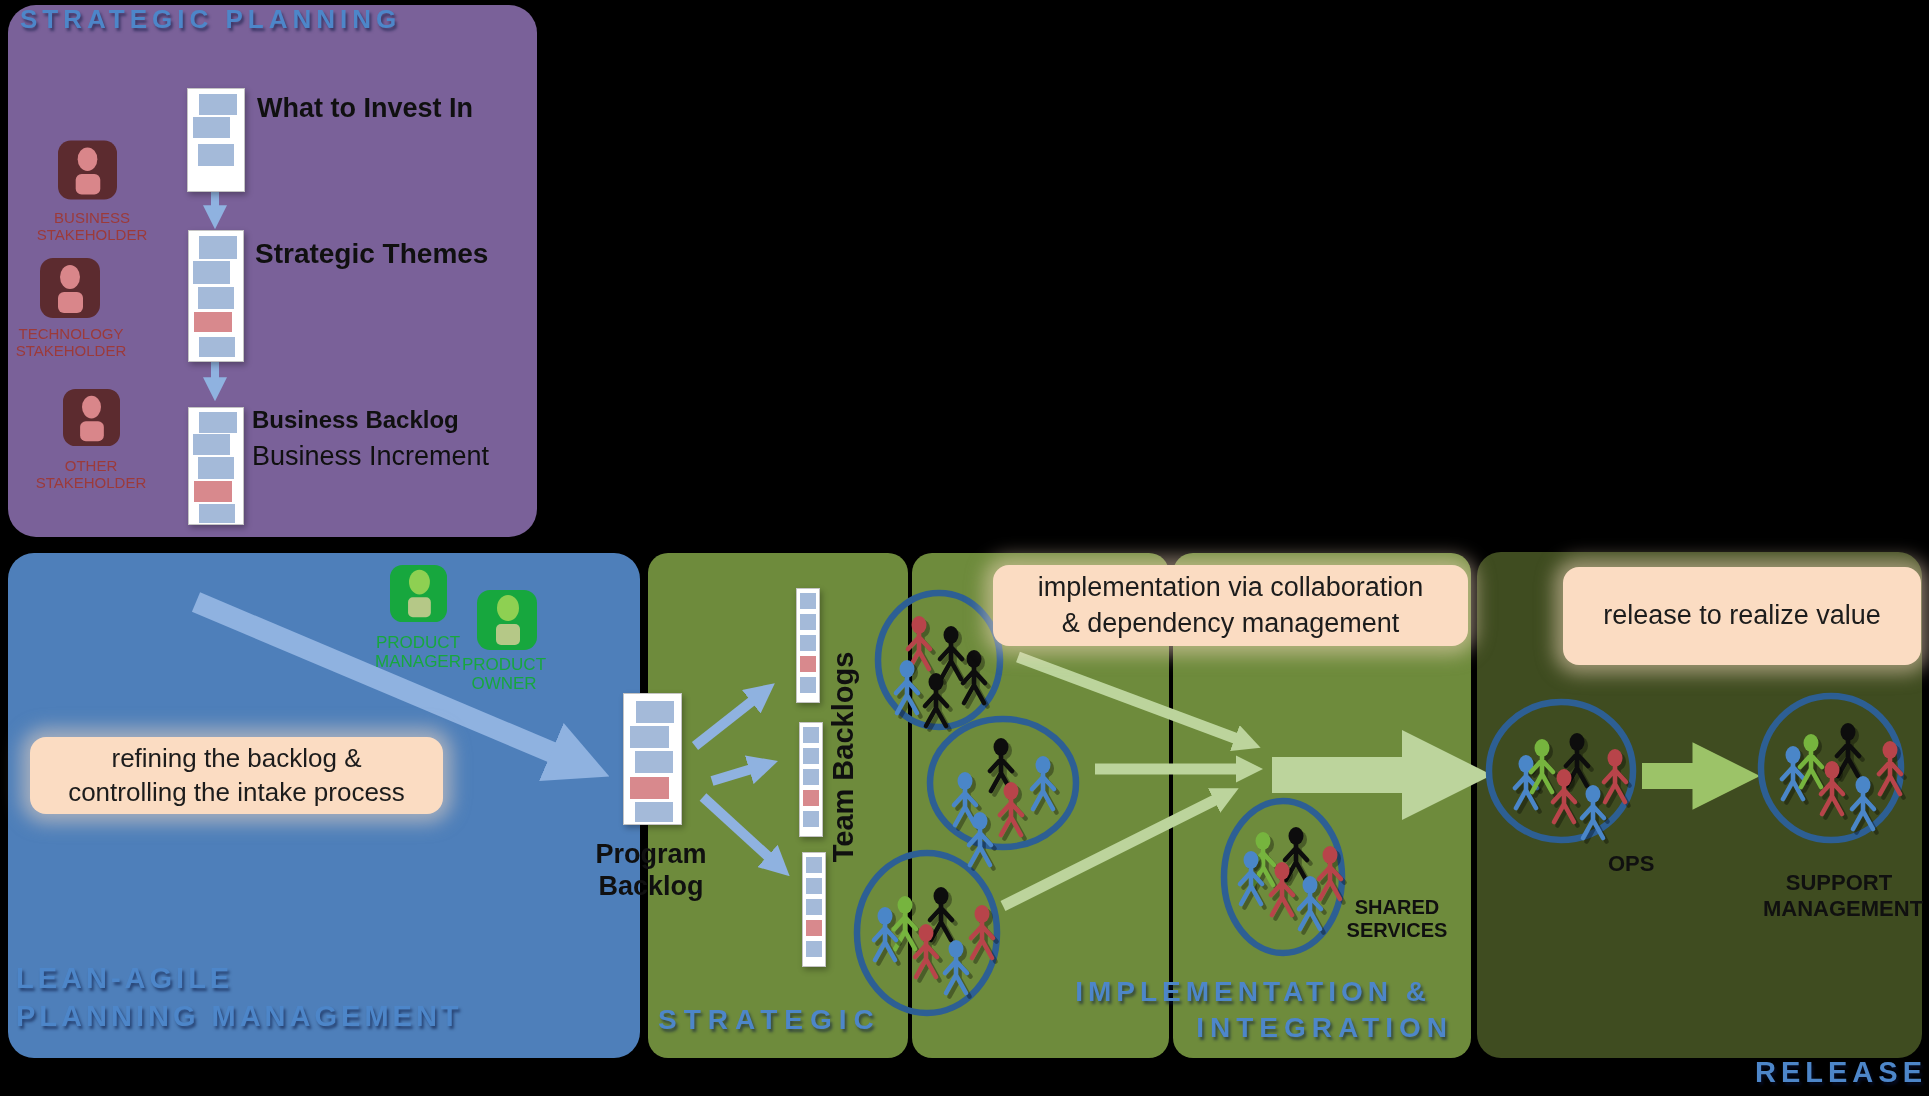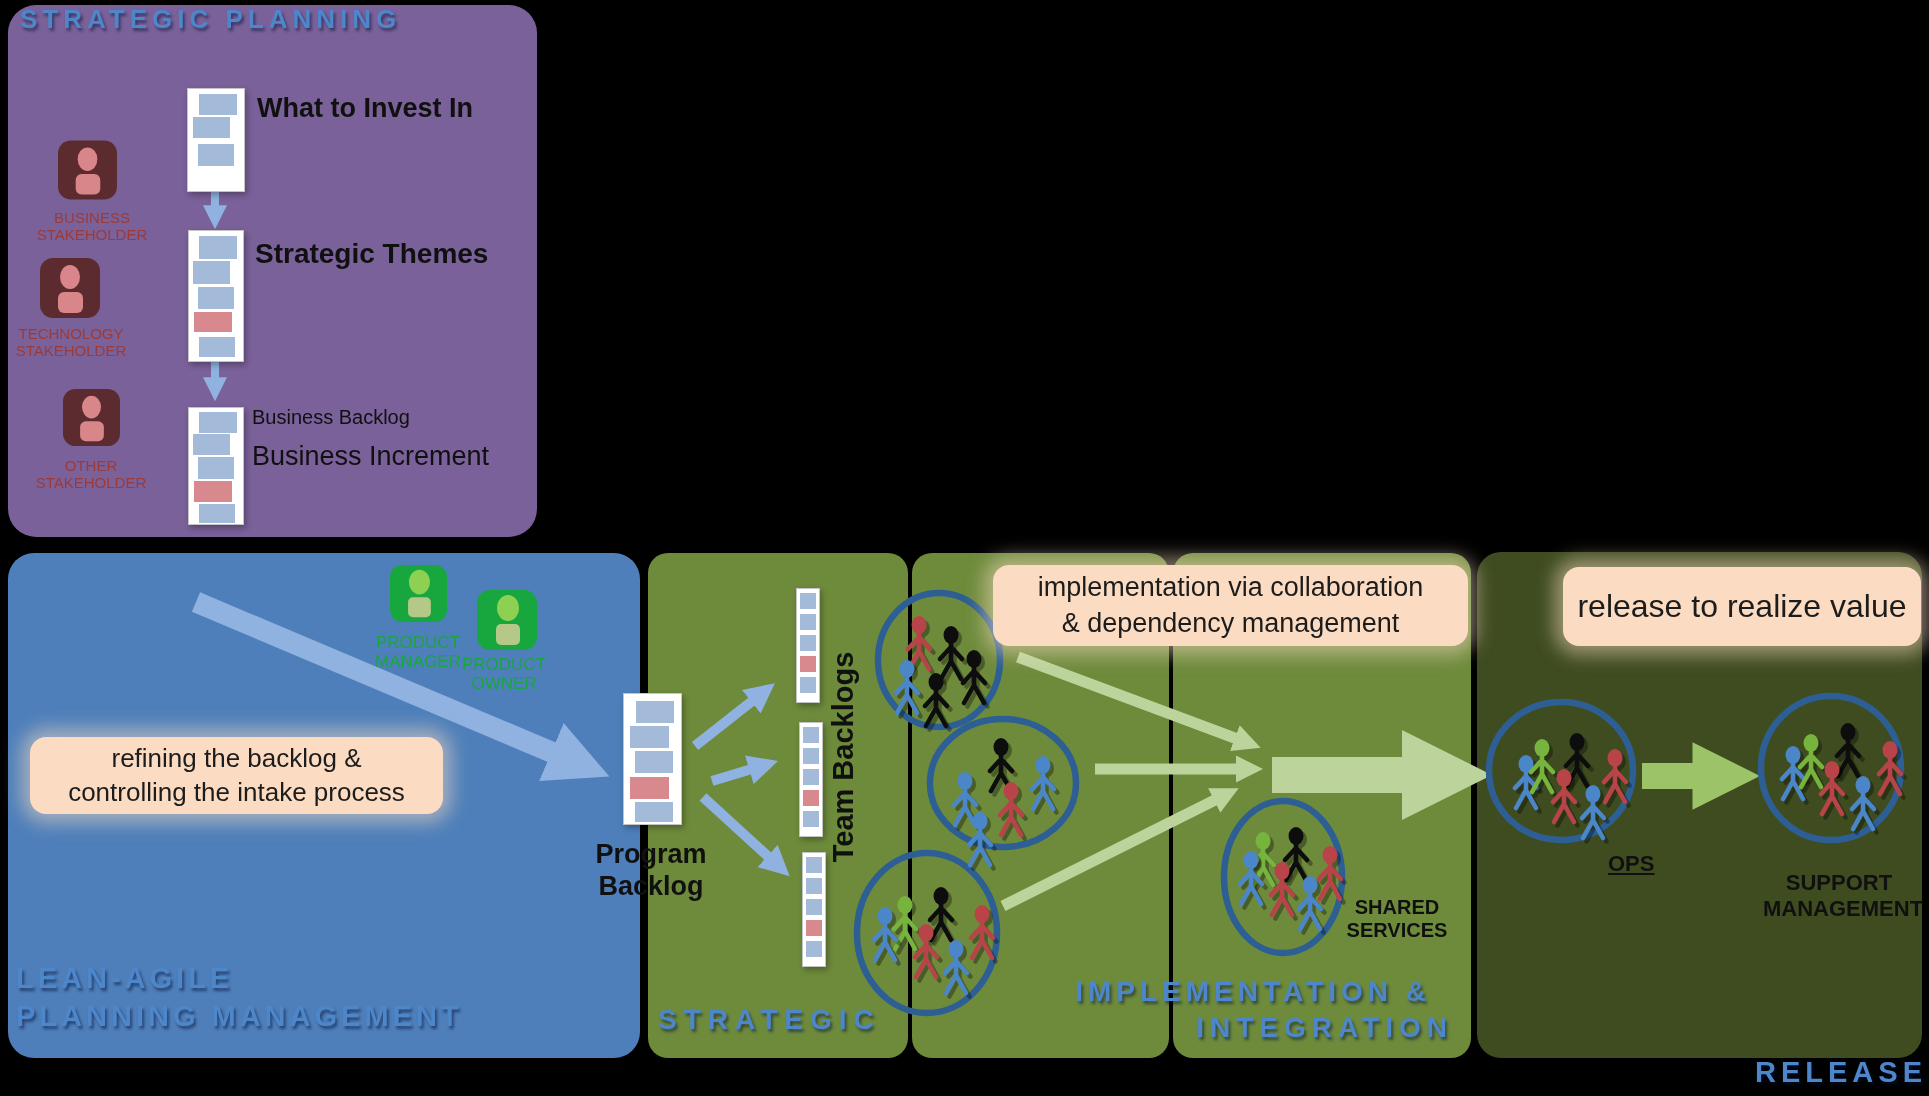--- a/index.html
+++ b/index.html
@@ -21,35 +21,35 @@
   #t-planning{left:658px;top:1004px;font-size:28px;letter-spacing:7px;}
   #t-impl1{right:498px;top:976px;font-size:28px;letter-spacing:5px;text-align:right;}
   #t-impl2{right:476px;top:1012px;font-size:28px;letter-spacing:6px;text-align:right;}
   #t-release{left:1755px;top:1056px;font-size:29px;letter-spacing:5px;}
 
   .callout{position:absolute;z-index:12;background:var(--callout_bg);border-radius:16px;
            box-shadow:0 0 18px 9px rgba(250,222,196,.5);color:#1c1c1c;display:flex;
            flex-direction:column;justify-content:center;align-items:center;text-align:center;line-height:1.3;}
   #c-refine{left:30px;top:737px;width:413px;height:77px;font-size:26px;}
   #c-impl{left:993px;top:565px;width:475px;height:81px;font-size:27px;}
-  #c-release{left:1563px;top:567px;width:358px;height:79px;font-size:32px;}
+  #c-release{left:1563px;top:567px;width:358px;height:98px;font-size:27px;}
 
   .card{position:absolute;z-index:8;background:#fff;border:1px solid #c4c4c4;
         box-shadow:2px 3px 6px rgba(0,0,0,.3);}
   .slot{position:absolute;}
 
   .lbl{position:absolute;z-index:10;color:#101010;white-space:nowrap;}
   #l-invest{left:257px;top:93px;font-size:27px;font-weight:bold;}
   #l-themes{left:255px;top:238px;font-size:28px;font-weight:bold;}
-  #l-bbacklog{left:252px;top:406px;font-size:20px;font-weight:normal;}
+  #l-bbacklog{left:252px;top:406px;font-size:24px;font-weight:bold;}
   #l-bincr{left:252px;top:441px;font-size:27px;}
   #l-program{left:585px;top:838px;width:132px;text-align:center;font-size:27px;font-weight:bold;line-height:1.2;white-space:normal;}
   #l-teambacklogs{left:843px;top:757px;transform:translate(-50%,-50%) rotate(-90deg);font-size:29px;font-weight:bold;}
   #l-shared{left:1341px;top:896px;width:112px;text-align:center;font-size:20px;font-weight:bold;line-height:1.15;white-space:normal;}
-  #l-ops{left:1608px;top:851px;font-size:22px;font-weight:bold;text-decoration:underline;}
+  #l-ops{left:1608px;top:851px;font-size:22px;font-weight:bold;}
   #l-support{left:1763px;top:870px;width:152px;text-align:center;font-size:22px;font-weight:bold;line-height:1.2;white-space:normal;}
 
   .person-box{position:absolute;z-index:6;}
   .person-box svg{display:block;width:100%;height:100%;}
   .person-label{position:absolute;z-index:6;font-weight:normal;text-align:center;line-height:1.1;white-space:normal;}
   .stakeholder-label{color:var(--stakeholder_label);font-size:15px;}
   .product-label{color:var(--product_label);font-size:17px;}
 
   #overlay{position:absolute;left:0;top:0;z-index:5;pointer-events:none;}
 </style>

